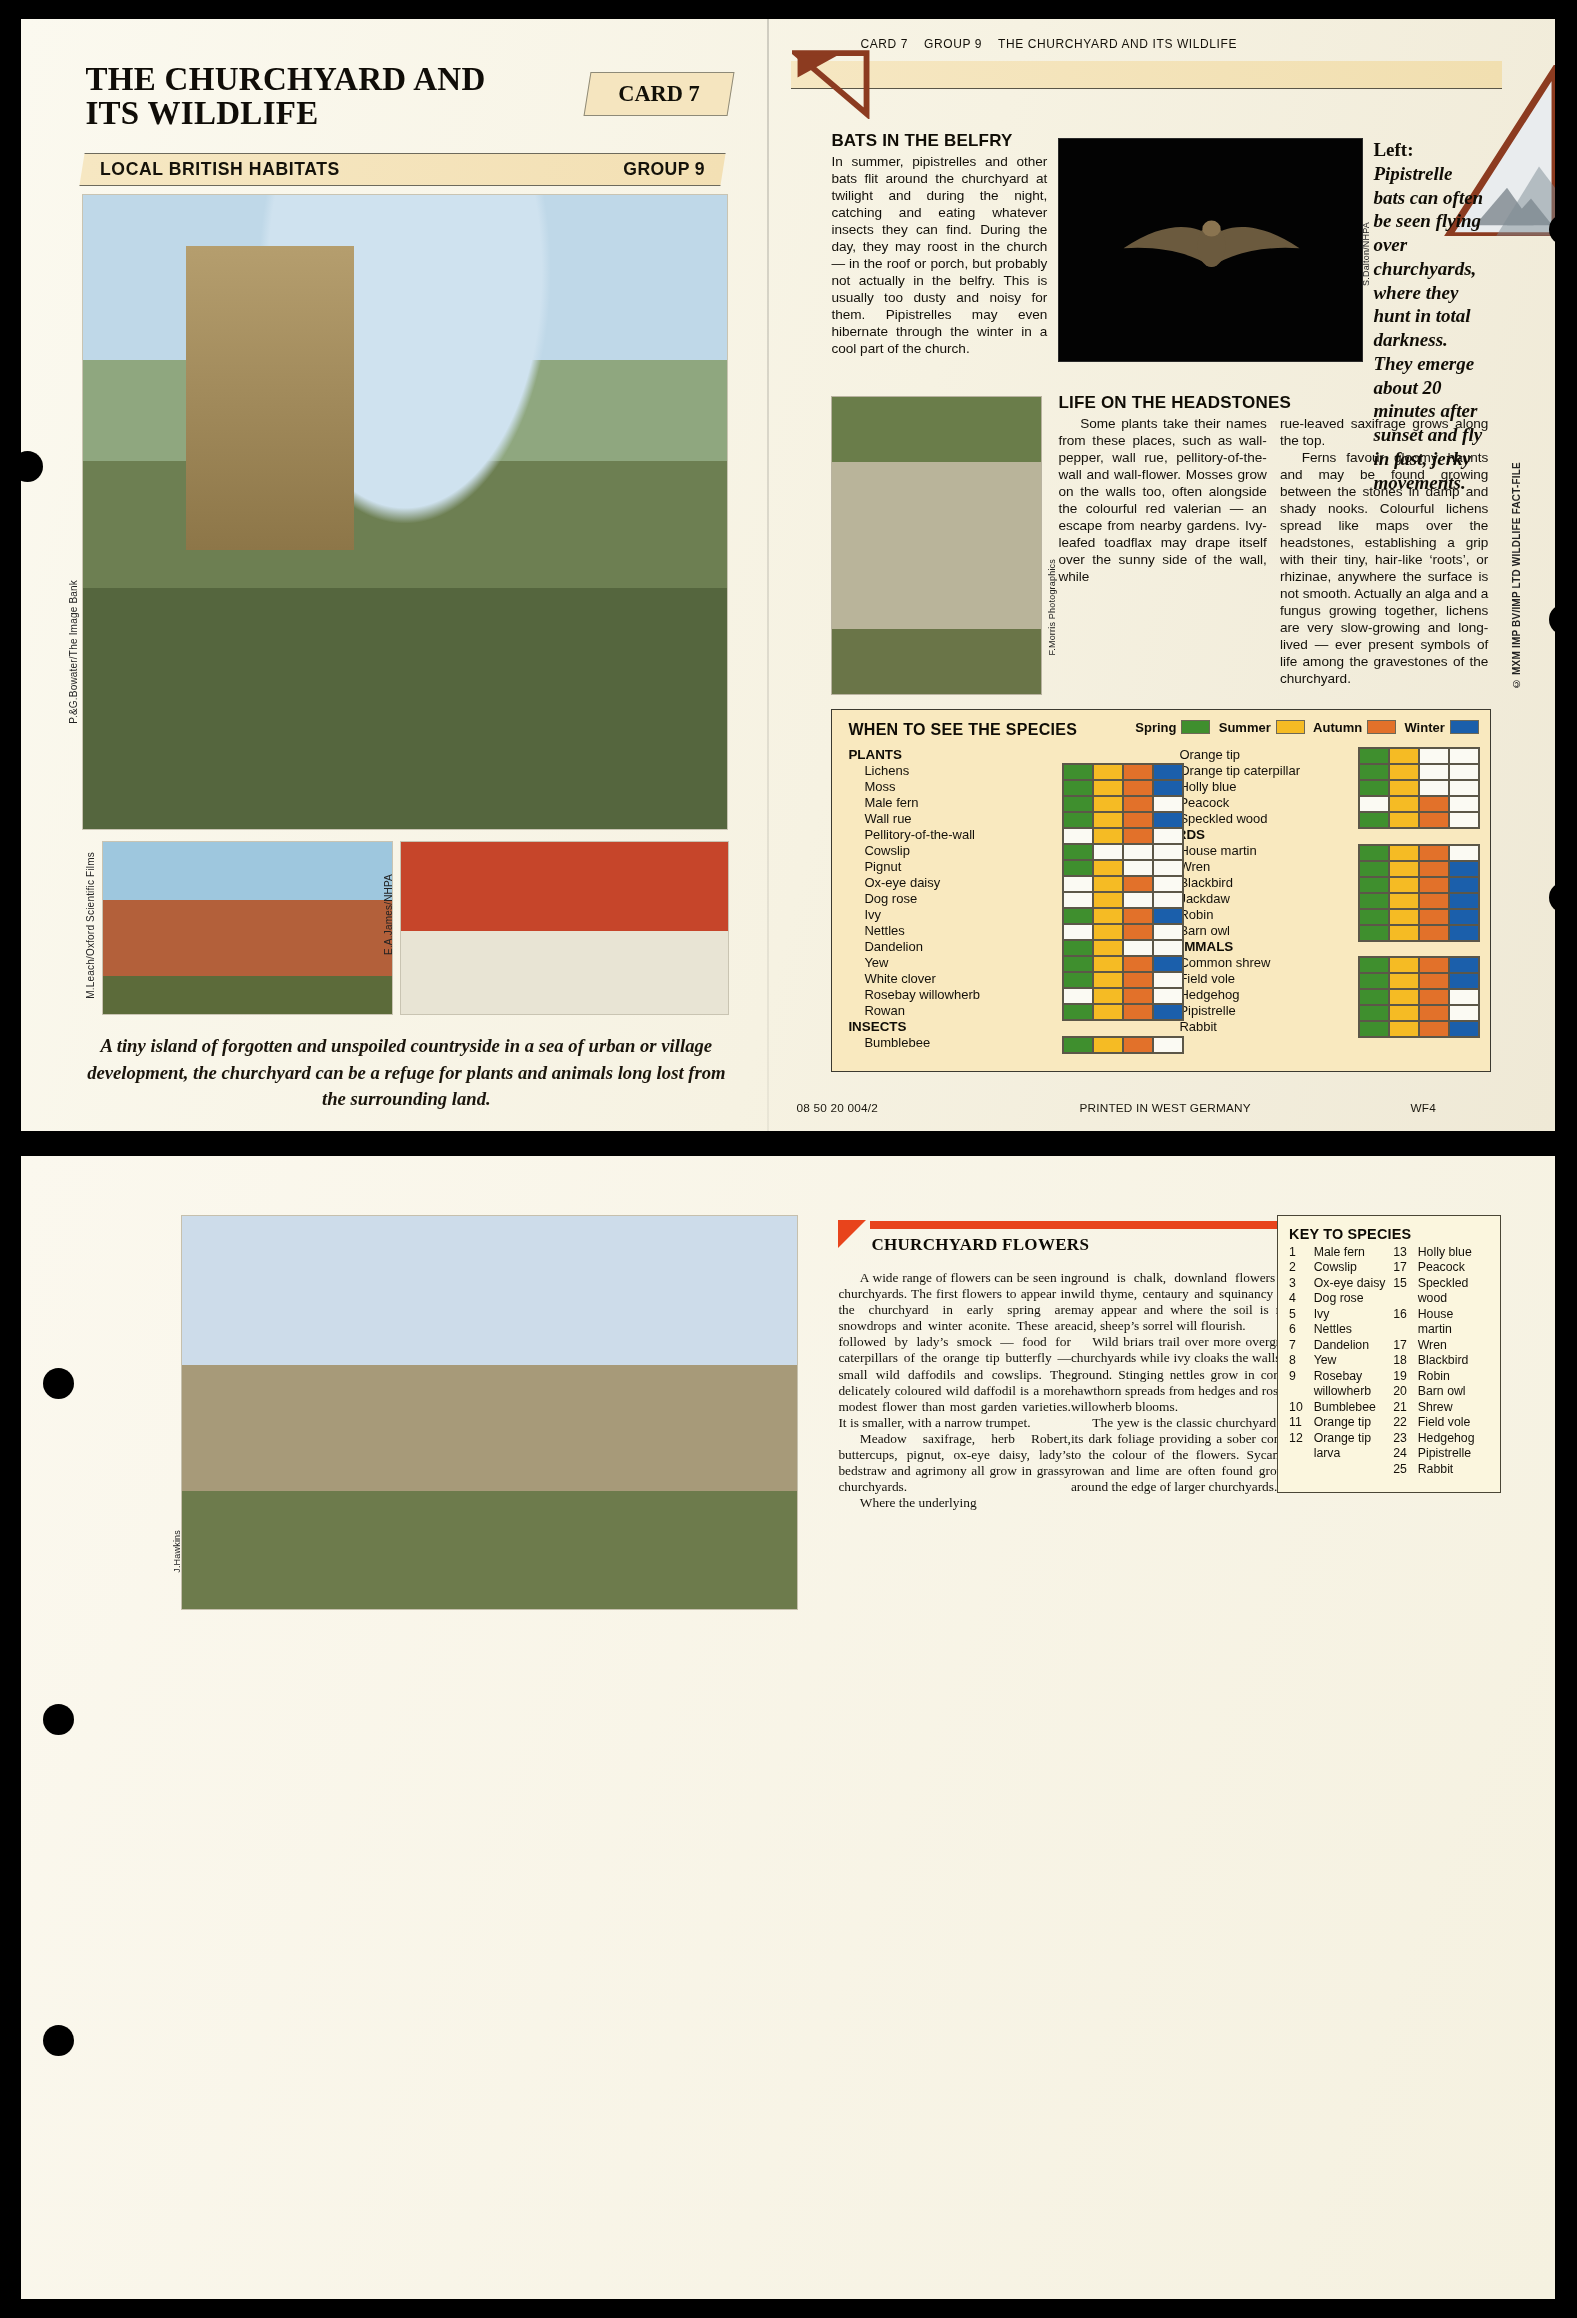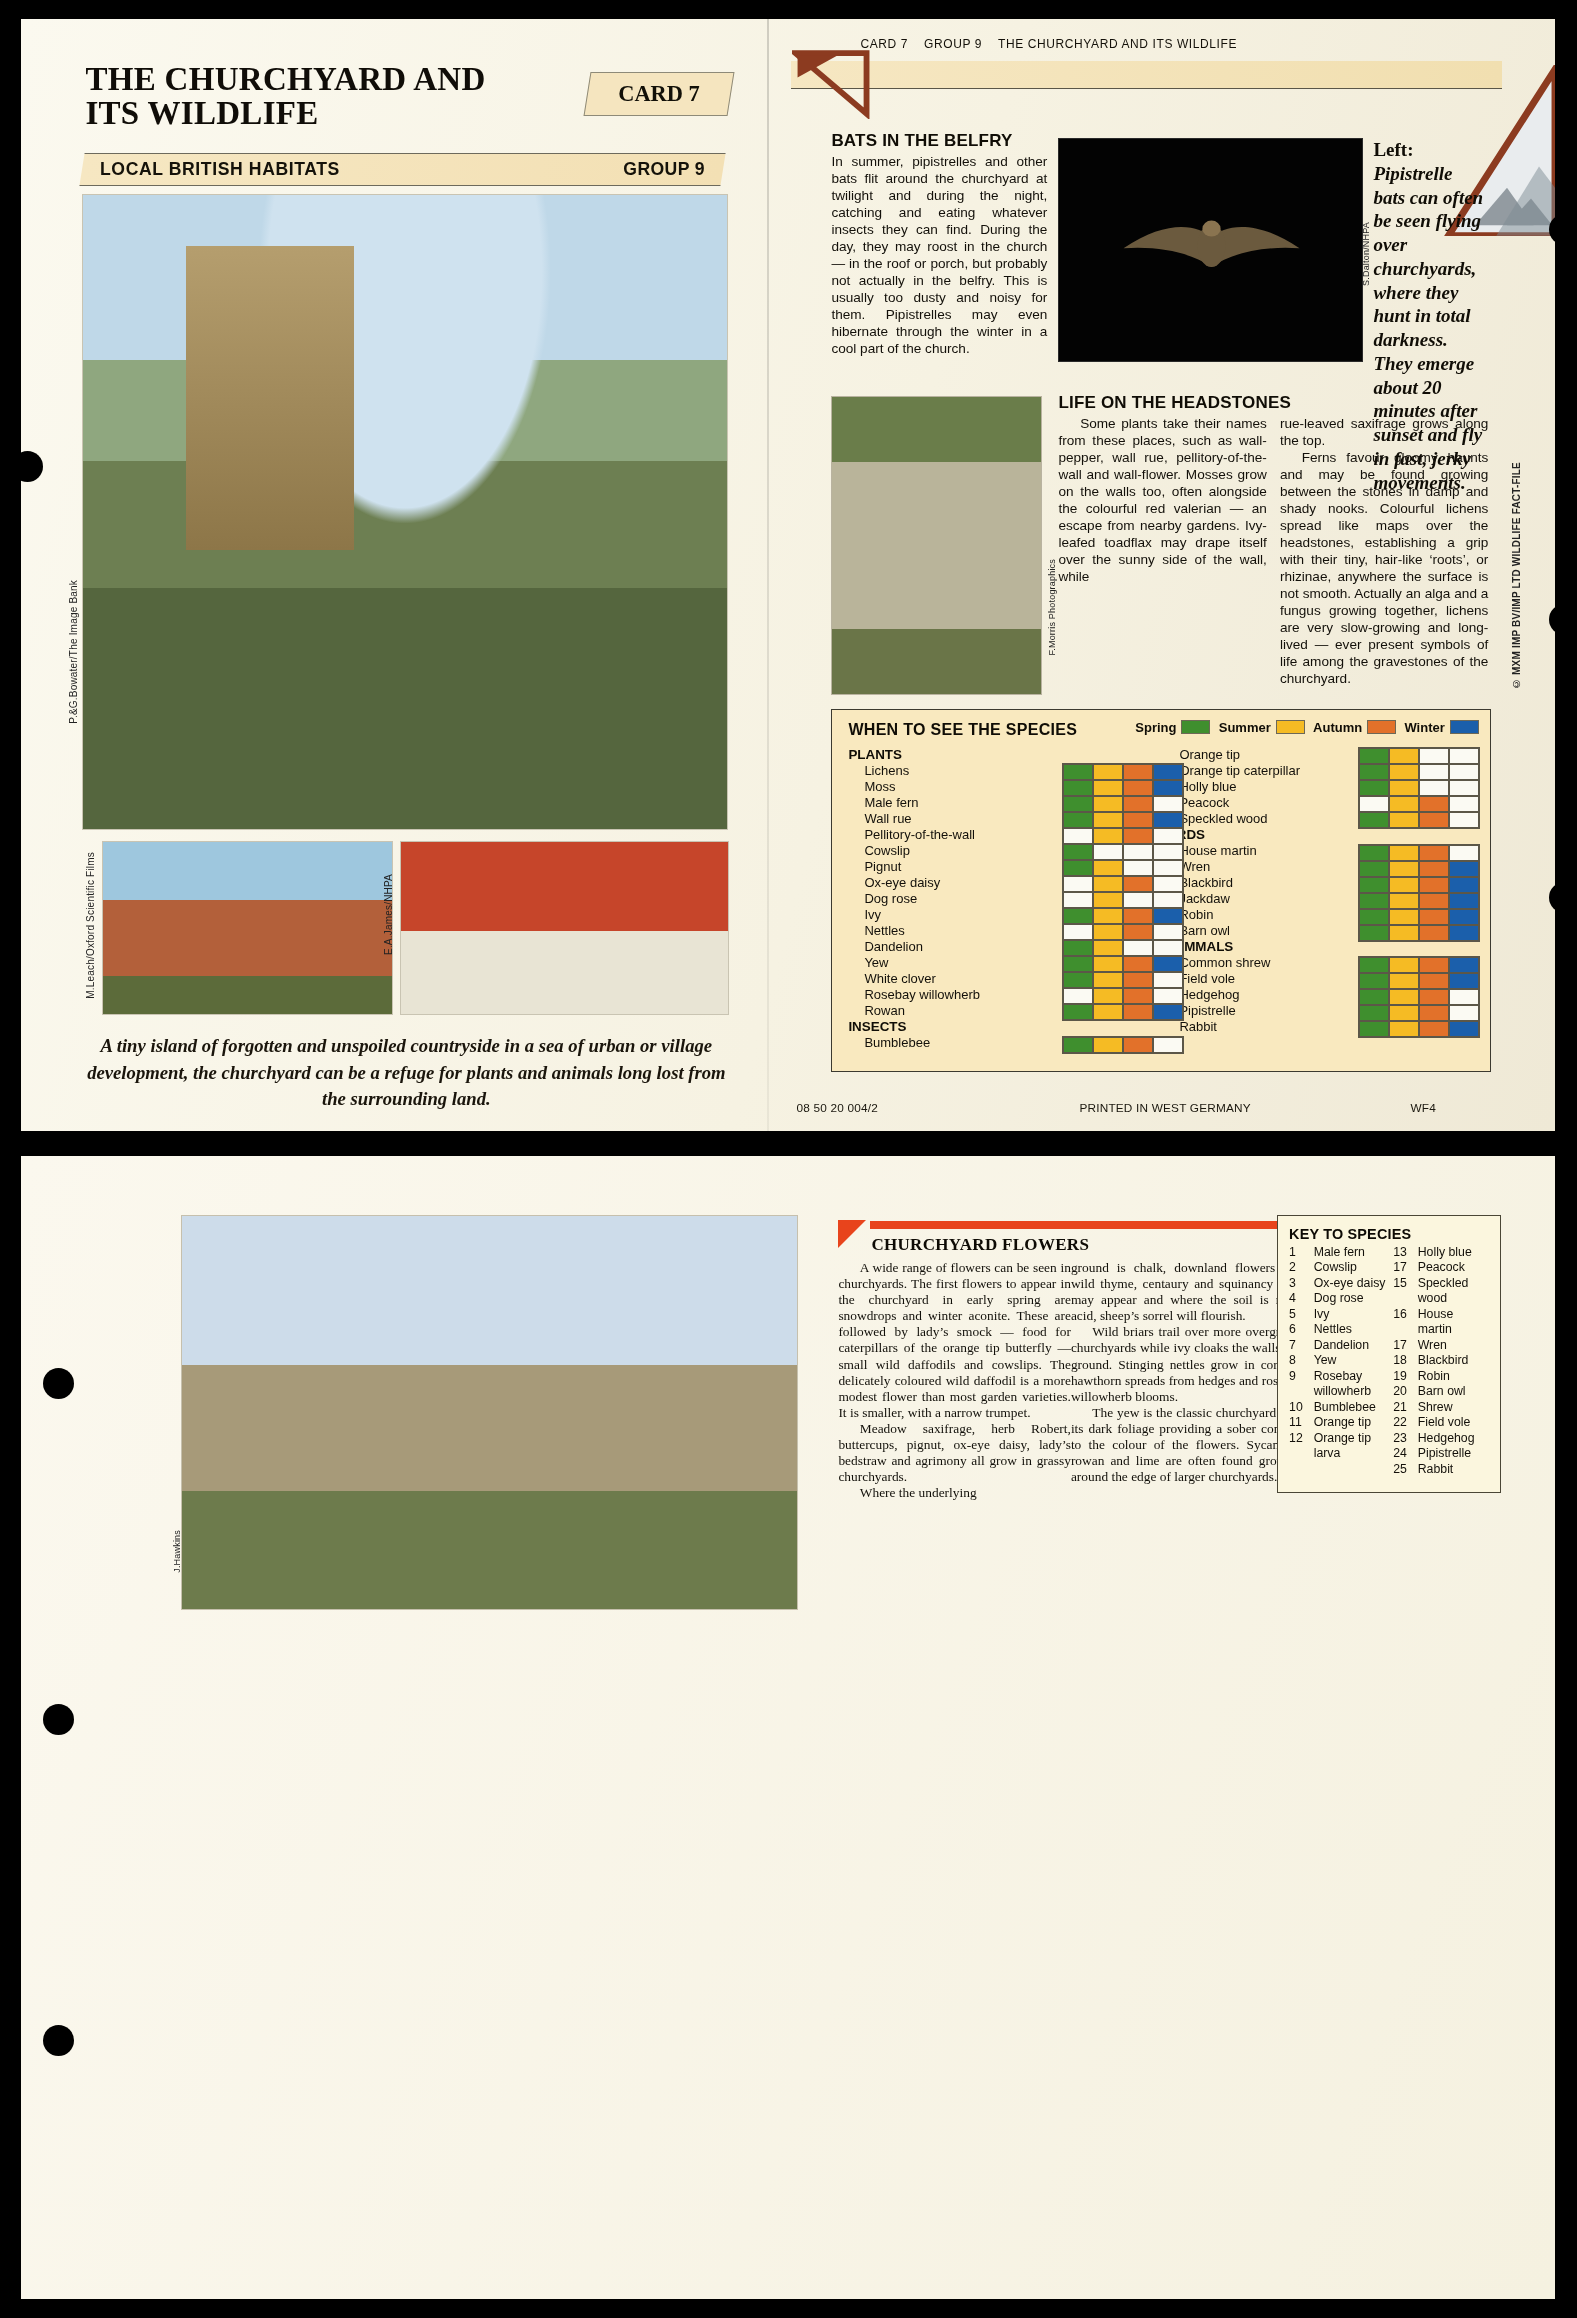--- a/index.html
+++ b/index.html
@@ -104,21 +104,21 @@
   #bk-photo { position:absolute; left:160px; top:59px; width:617px; height:395px;
      border:0.5px solid #c6c0ad; overflow:hidden; }
 
   #flowers { position:absolute; left:817px; top:64px; width:465px; }
   .art-h { font-family:"Liberation Serif",serif; font-weight:bold; font-size:17px;
      letter-spacing:0.3px; color:#0e0b05; }
   .art-bar { position:relative; height:14px; margin-bottom:1.1px; }
   .art-bar .tri { position:absolute; left:0; top:0; width:0; height:0;
      border-left:28px solid #e8441c; border-bottom:28px solid transparent; }
   .art-bar .rule { position:absolute; left:32px; right:0; top:1.1px; height:7.5px; background:#e8441c; }
-  .art-cols { display:flex; gap:0; margin-top:5px; }
+  .art-cols { display:flex; gap:0; margin-top:15px; }
   .art-cols > div { flex:1; }
   .serif-body { font-family:"Liberation Serif",serif; font-size:13.4px; line-height:1.2;
      color:#12100a; text-align:justify; hyphens:auto; -webkit-hyphens:auto; }
   .serif-body p + p { text-indent:1.6em; }
 
   #keybox { position:absolute; left:1256px; top:59px; width:224px; height:278px;
      background:#fbf6de; border:1.1px solid #4a4636; padding:9.6px 10.7px; }
   #keybox h3 { font-size:14.4px; font-weight:bold; letter-spacing:0.2px; color:#0e0b05; margin-bottom:3.2px; }
   .key-cols { display:flex; gap:7.5px; }
   .key-col { flex:1; }

